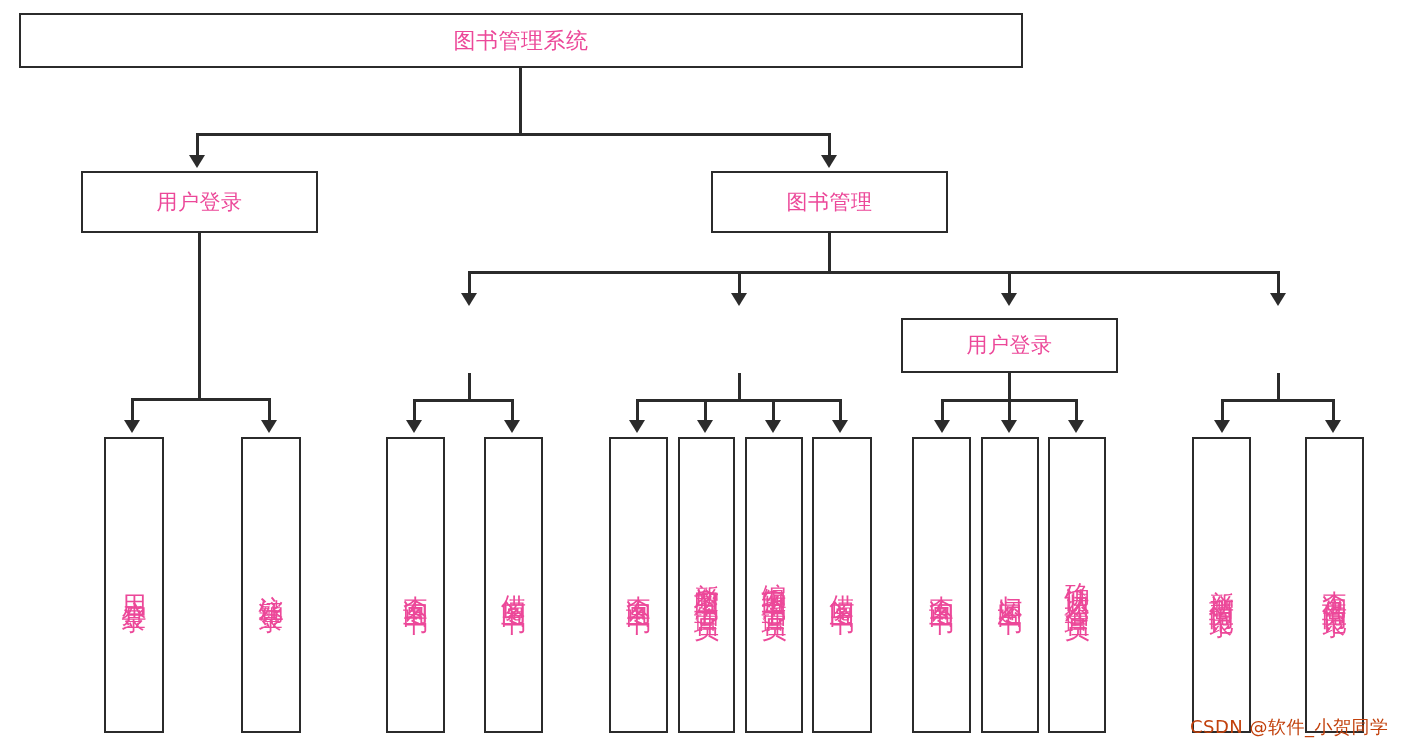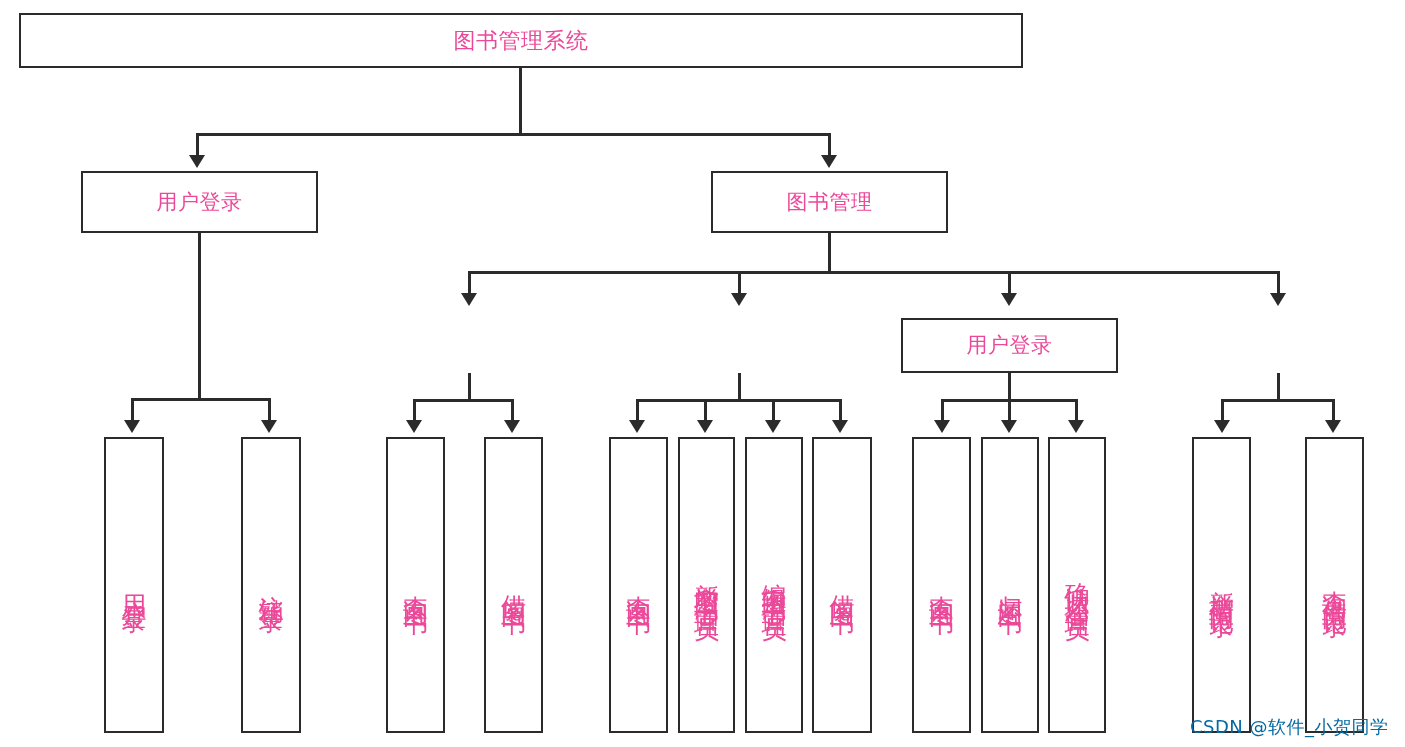--- a/index.html
+++ b/index.html
@@ -58,21 +58,21 @@
   .hline{height:3px;}
   .arrow{
     position:absolute;
     width:0;height:0;
     border-left:8px solid transparent;
     border-right:8px solid transparent;
     border-top:13px solid #2b2b2b;
   }
   .watermark{
     position:absolute;
-    color:#0369a1;
+    color:#c2410c;
     font-size:18px;
     white-space:nowrap;
     letter-spacing:0.5px;
   }
 </style>
 </head>
 <body>
 
 <div id="canvas">
 

